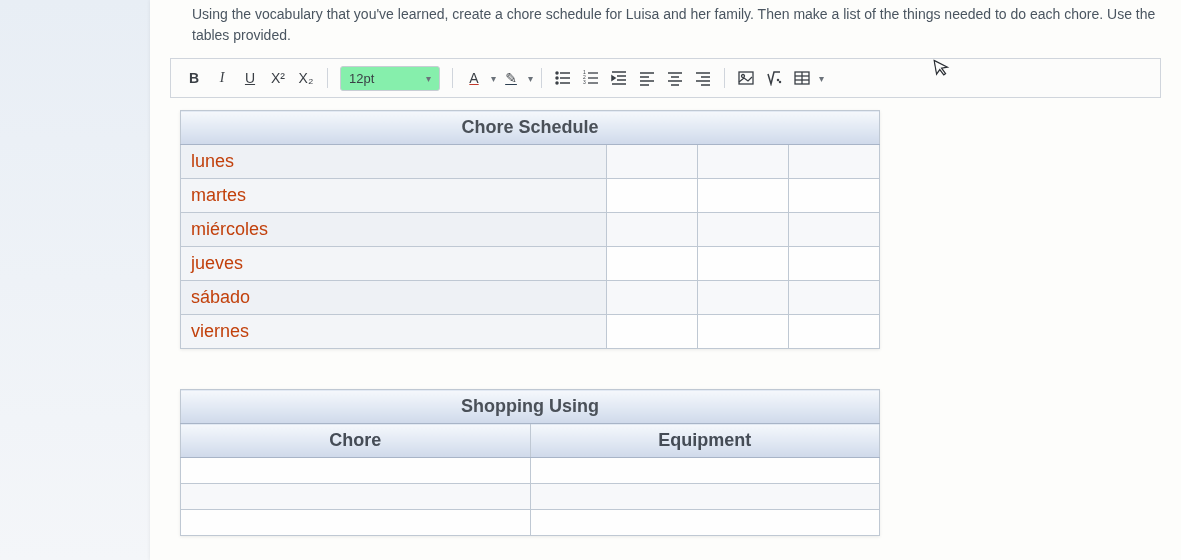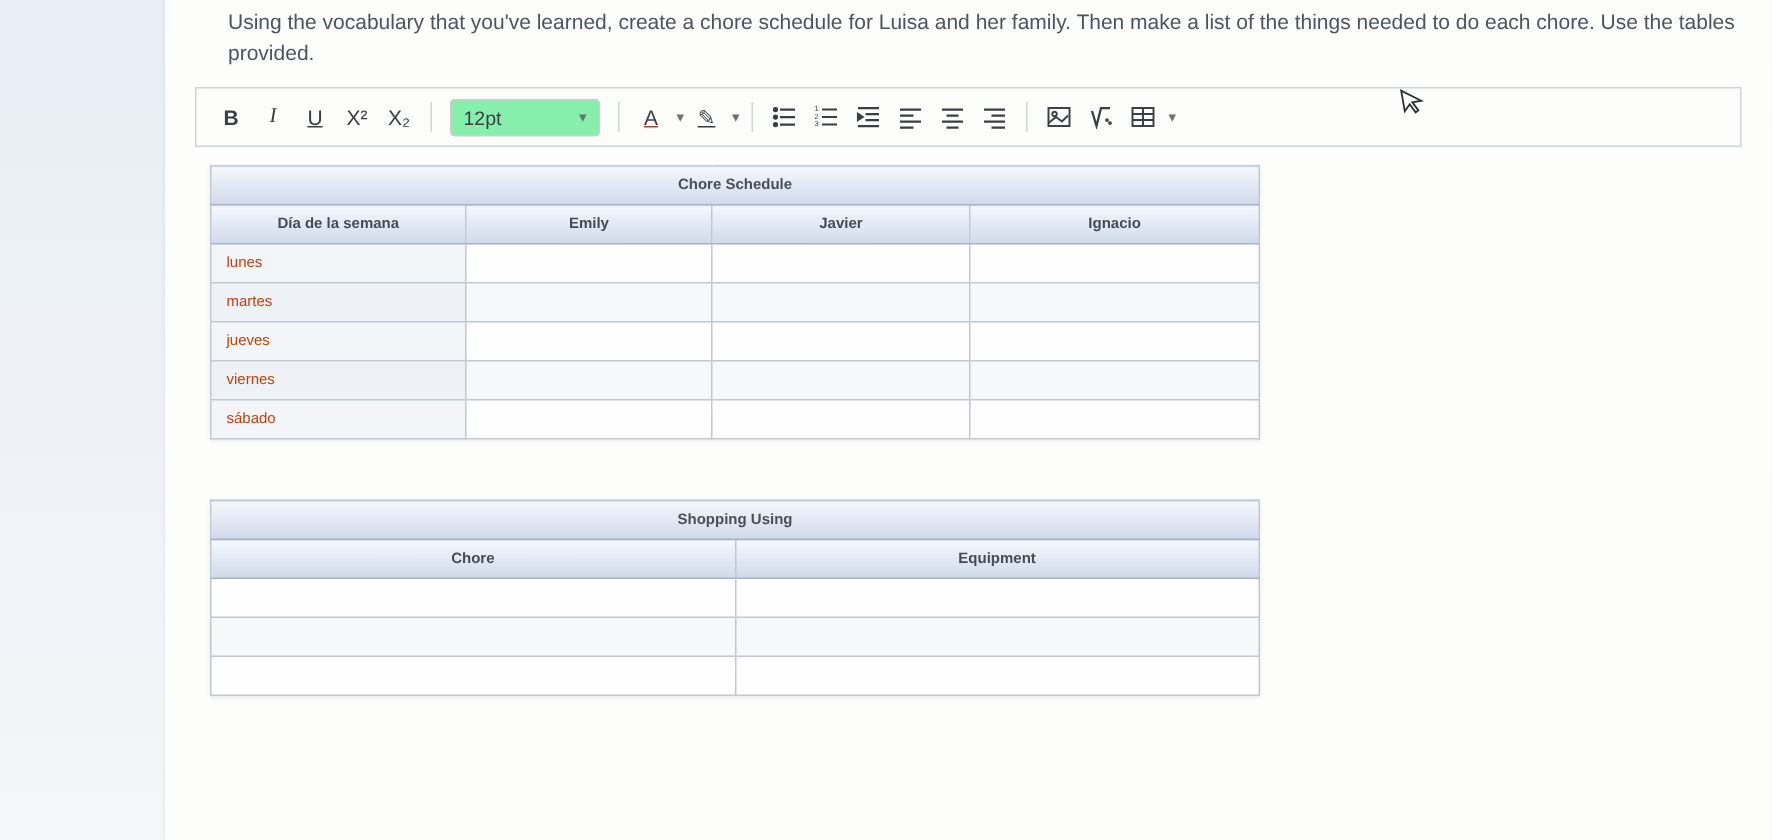--- a/index.html
+++ b/index.html
@@ -6,20 +6,21 @@
   body {
     font-family: 'Segoe UI', Arial, sans-serif;
     background: linear-gradient(to bottom, #e8eef5 0%, #f4f6f9 100%);
     width: 1181px;
     height: 560px;
     overflow: hidden;
   }
   .page-container {
     display: flex;
     height: 100%;
+    margin-left: 40px;
   }
   .left-gutter {
     width: 110px;
     background: transparent;
   }
   .main-panel {
     flex: 1;
     background: #fdfdfb;
     padding: 0 12px 12px 12px;
     position: relative;
@@ -84,21 +85,21 @@
   table {
     border-collapse: collapse;
     width: 700px;
     background: #f9fafb;
     box-shadow: 0 1px 3px rgba(0,0,0,0.08);
     margin-bottom: 40px;
   }
   td, th {
     border: 1px solid #bfc8d3;
     padding: 6px 10px;
-    font-size: 10px;
+    font-size: 18px;
     text-align: left;
     color: #4a5058;
     height: 26px;
   }
   .table-title-row td {
     text-align: center;
     font-weight: 600;
     background: linear-gradient(to bottom, #f5f8fc 0%, #e2e9f4 50%, #cfd9ea 100%);
     border-bottom: 1px solid #a8b4c7;
   }
@@ -251,52 +252,52 @@
         </svg>
     </div>
 
     <div class="content-area">
 
       <table>
         <tbody>
             <tr class="table-title-row">
           <td colspan="4">Chore Schedule</td>
         </tr>
-        <tr class="table-header-row">
-          <th style="width:170px;">Día de la semana</th>
-          <th>Emily</th>
-          <th>Javier</th>
-          <th>Ignacio</th>
-        </tr>
         <tr>
               <td class="row-label">lunes</td>
               <td class="data-cell"></td>
               <td class="data-cell"></td>
               <td class="data-cell"></td>
             </tr>
         <tr>
               <td class="row-label">martes</td>
               <td class="data-cell"></td>
               <td class="data-cell"></td>
               <td class="data-cell"></td>
             </tr>
         <tr>
+              <td class="row-label">miércoles</td>
+              <td class="data-cell"></td>
+              <td class="data-cell"></td>
+              <td class="data-cell"></td>
+            </tr>
+        <tr>
               <td class="row-label">jueves</td>
               <td class="data-cell"></td>
               <td class="data-cell"></td>
               <td class="data-cell"></td>
             </tr>
         <tr>
+              <td class="row-label">sábado</td>
+              <td class="data-cell"></td>
+              <td class="data-cell"></td>
+              <td class="data-cell"></td>
+            </tr>
+        <tr>
               <td class="row-label">viernes</td>
-              <td class="data-cell"></td>
-              <td class="data-cell"></td>
-              <td class="data-cell"></td>
-            </tr>
-        <tr>
-              <td class="row-label">sábado</td>
               <td class="data-cell"></td>
               <td class="data-cell"></td>
               <td class="data-cell"></td>
             </tr>
       </tbody>
         </table>
 
       <table>
         <tbody>
             <tr class="table-title-row">

